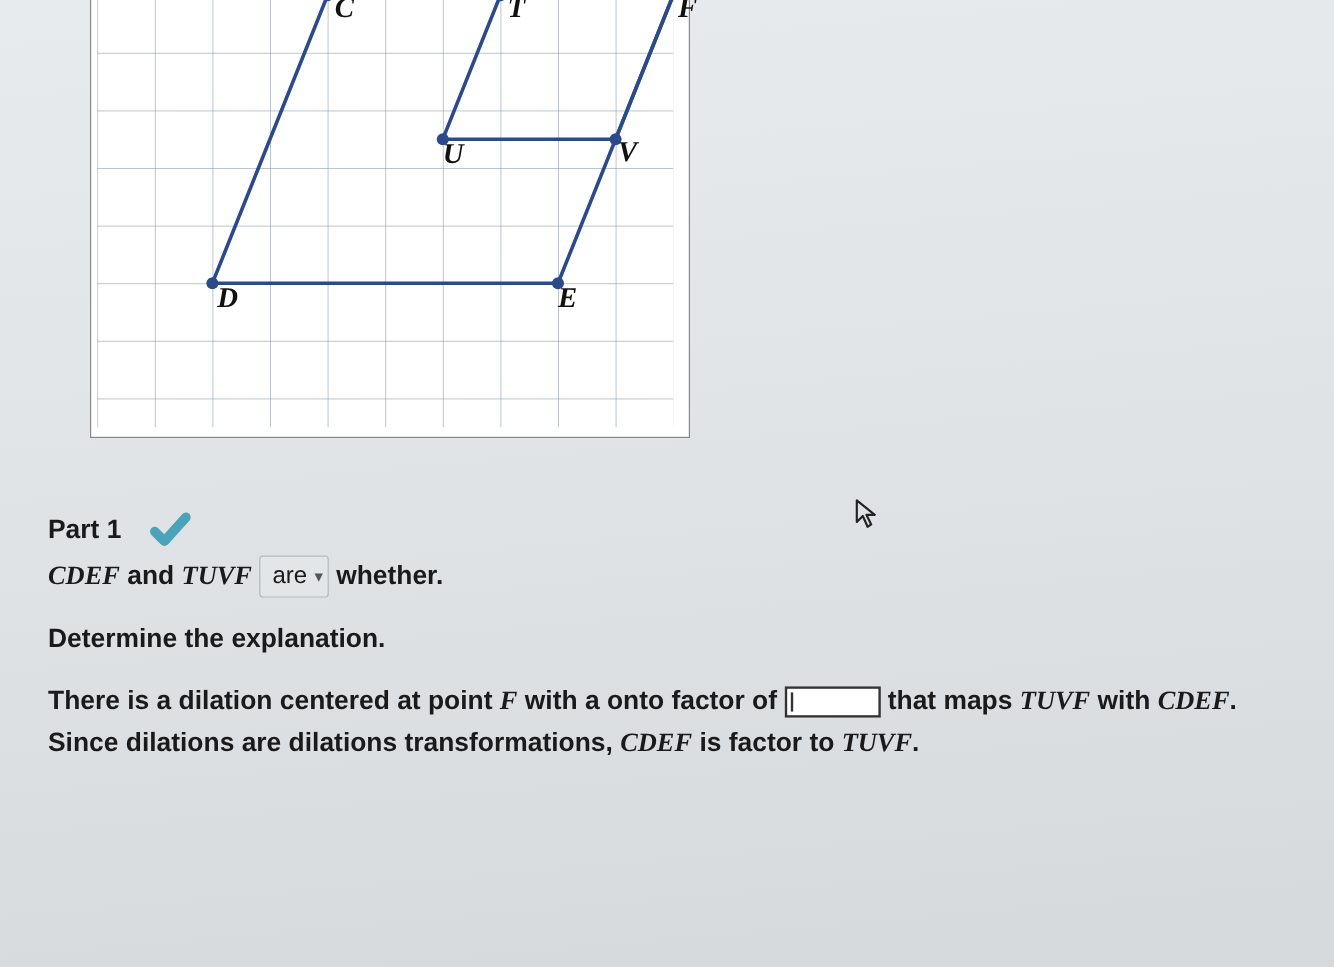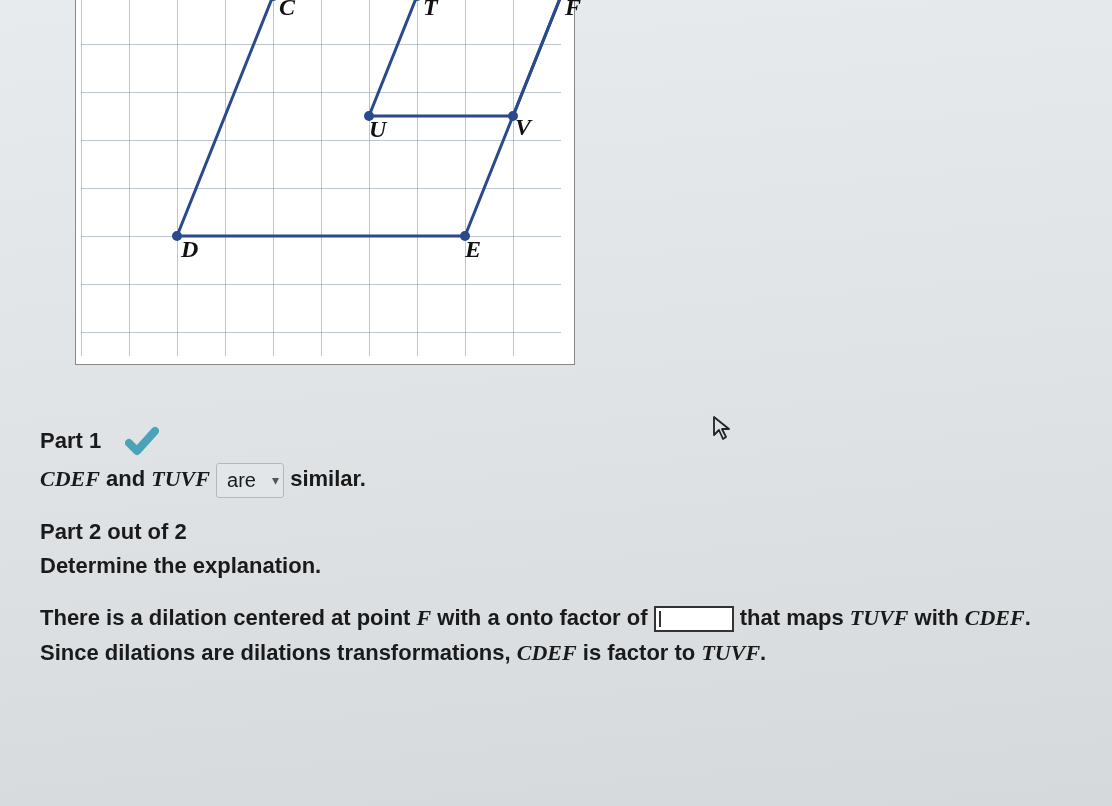--- a/index.html
+++ b/index.html
@@ -65,21 +65,21 @@
   .bold { font-weight: bold; }
   .ital { font-style: italic; font-family: Georgia, 'Times New Roman', serif; }
   .select-box {
     display: inline-flex;
     align-items: center;
     background: #e3e6e8;
     border: 1px solid #b5b9bc;
     border-radius: 3px;
     padding: 2px 4px 2px 10px;
     font-size: 20px;
-    gap: 16px;
+    gap: 6px;
     vertical-align: middle;
   }
   .select-box .caret {
     font-size: 14px;
     color:#555;
   }
   .input-box {
     display:inline-block;
     width: 80px;
     height: 26px;
@@ -152,24 +152,23 @@
       </span>
     </div>
 
 
     <div class="para">
       <span class="bold ital">CDEF</span><span class="bold"> and </span><span class="bold ital">TUVF</span>
       <span class="select-box">
         <span>are</span>
         <span class="caret">▾</span>
       </span>
-      <span class="bold"> similar.</span>
+      <span class="bold"> whether.</span>
     </div>
 
-    <div class="bold">Part 2 out of 2</div>
     <div class="bold para" style="margin-top:2px;">Determine the explanation.</div>
 
     <div class="para bold" style="line-height:1.6;max-width:1000px;">
       <span>There is a dilation centered at point </span><span class="ital">F</span><span> with a onto factor of </span>
       <span class="input-box"></span>
       <span> that maps </span><span class="ital">TUVF</span><span> with </span><span class="ital">CDEF</span><span>. Since dilations are dilations transformations, </span><span class="ital">CDEF</span><span> is factor to </span><span class="ital">TUVF</span><span>.</span>
     </div>
 
   </div>
 </div>

